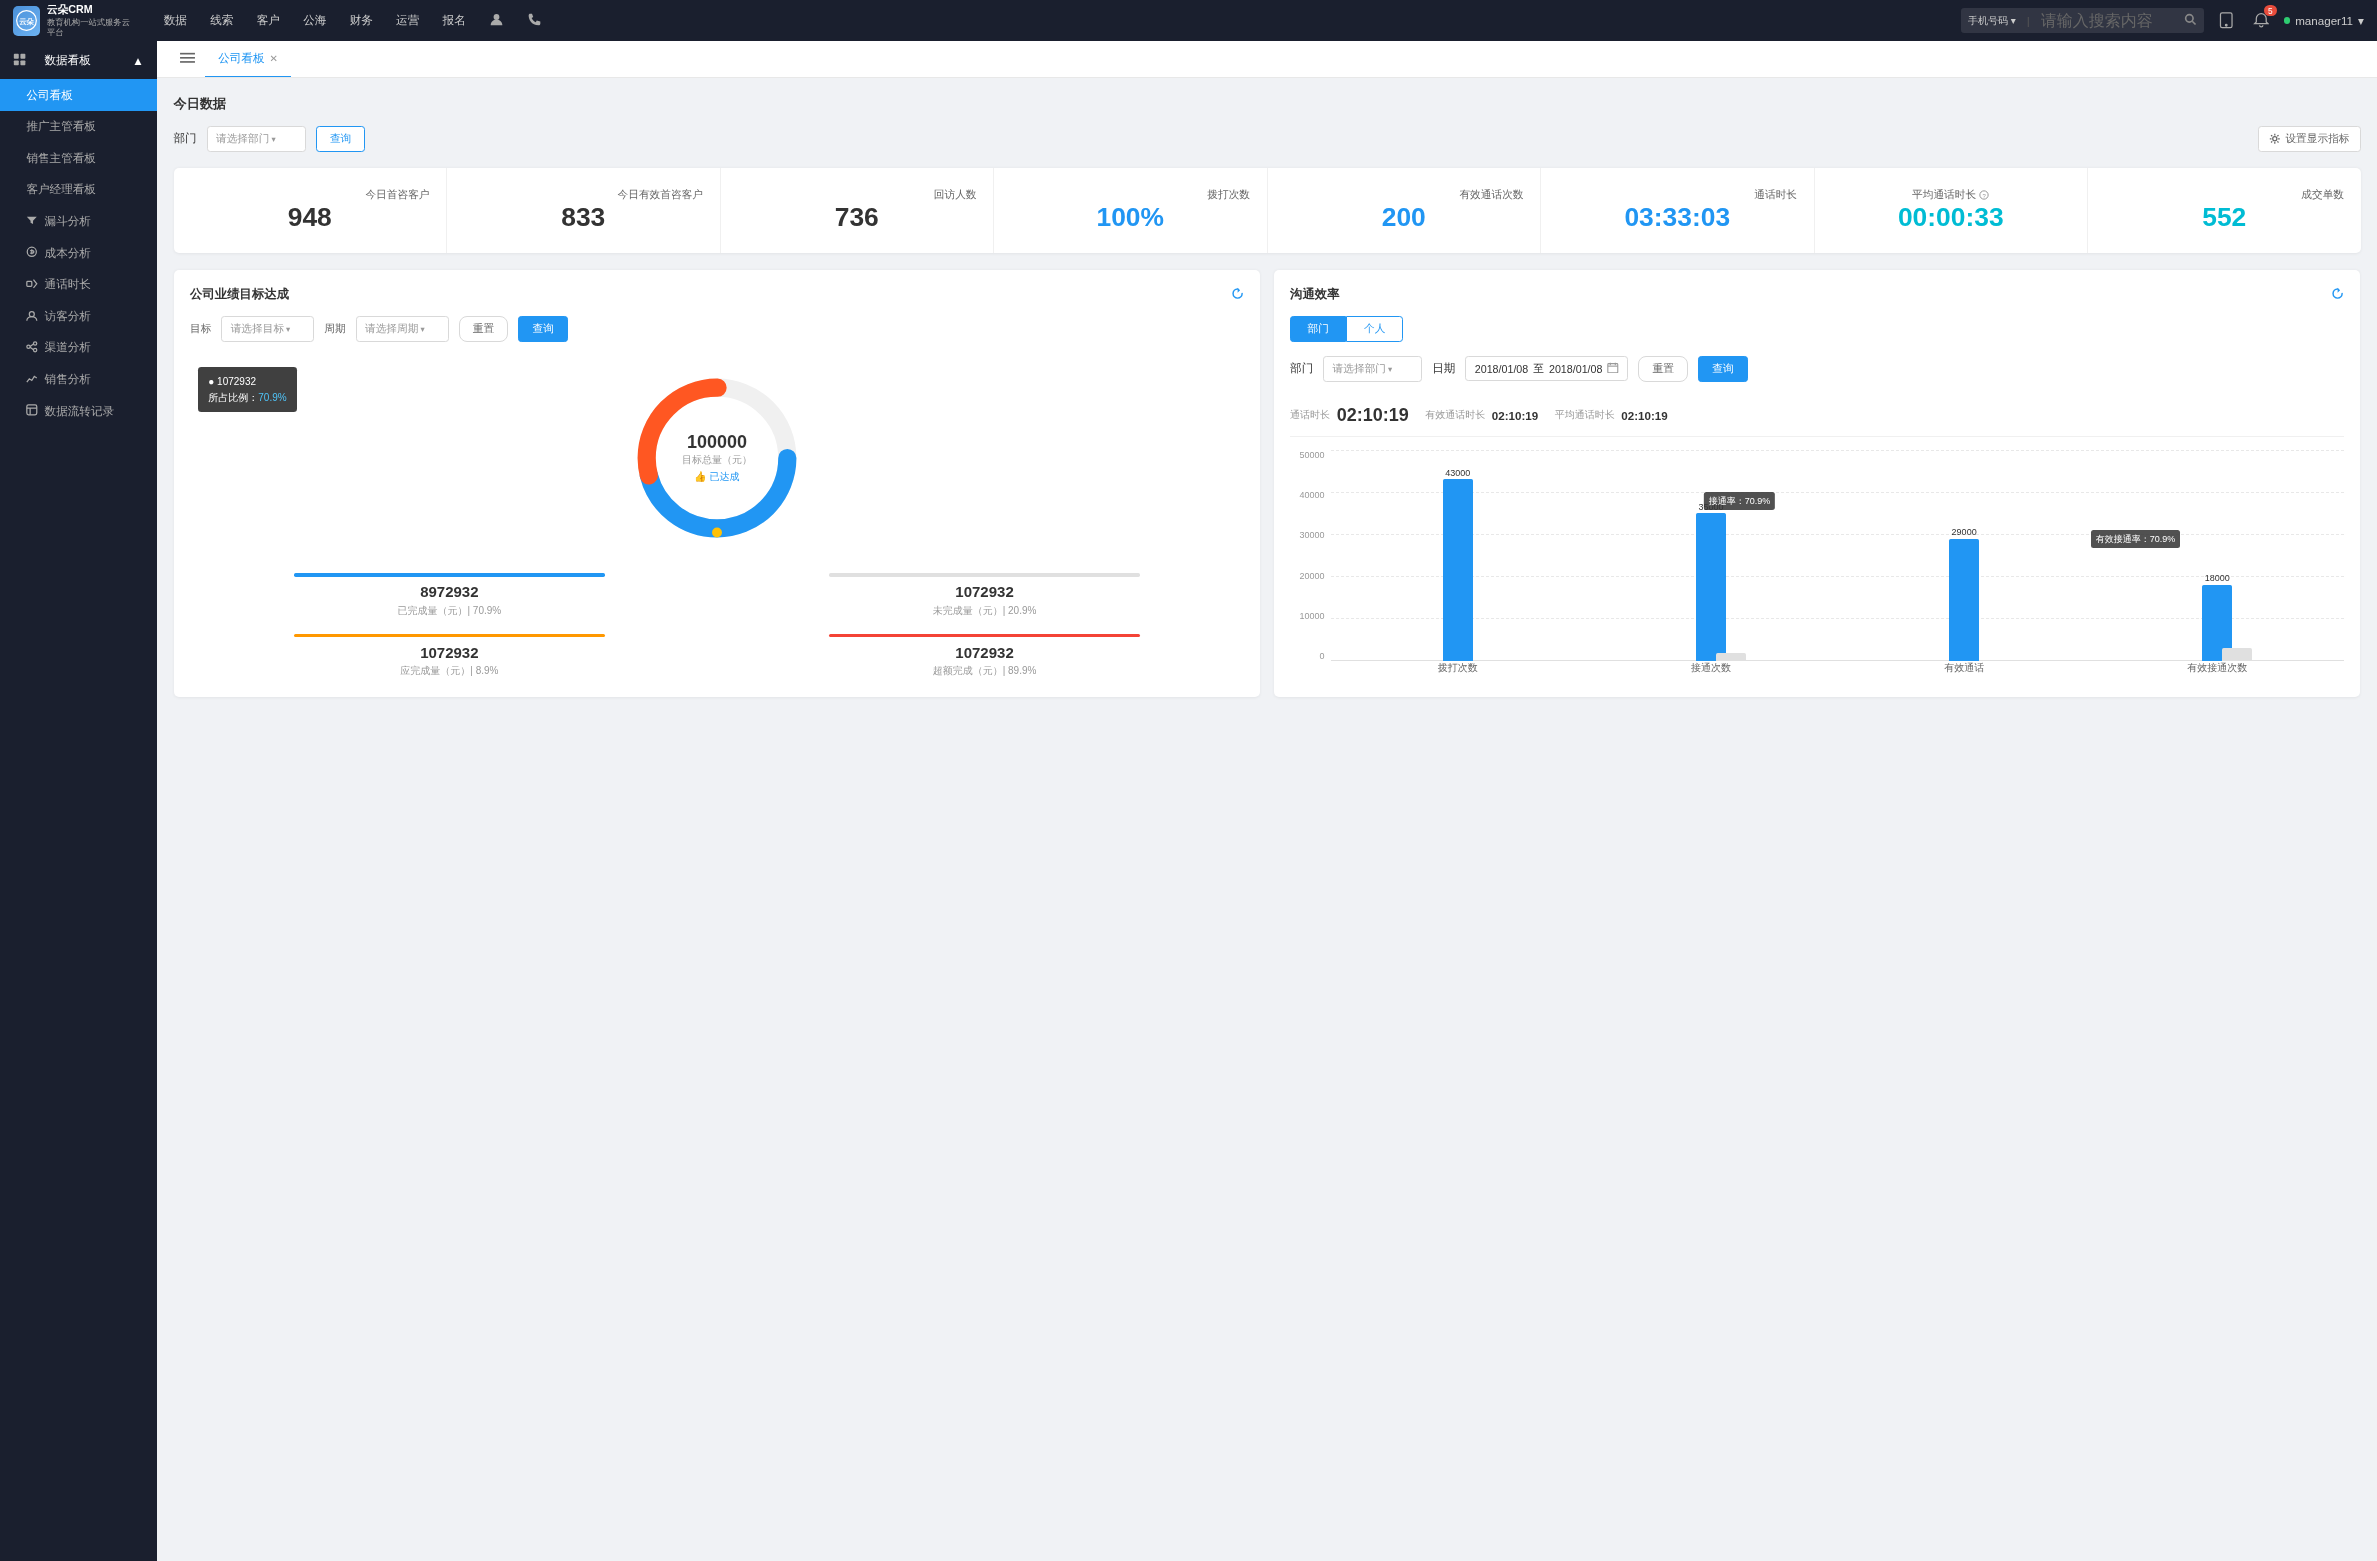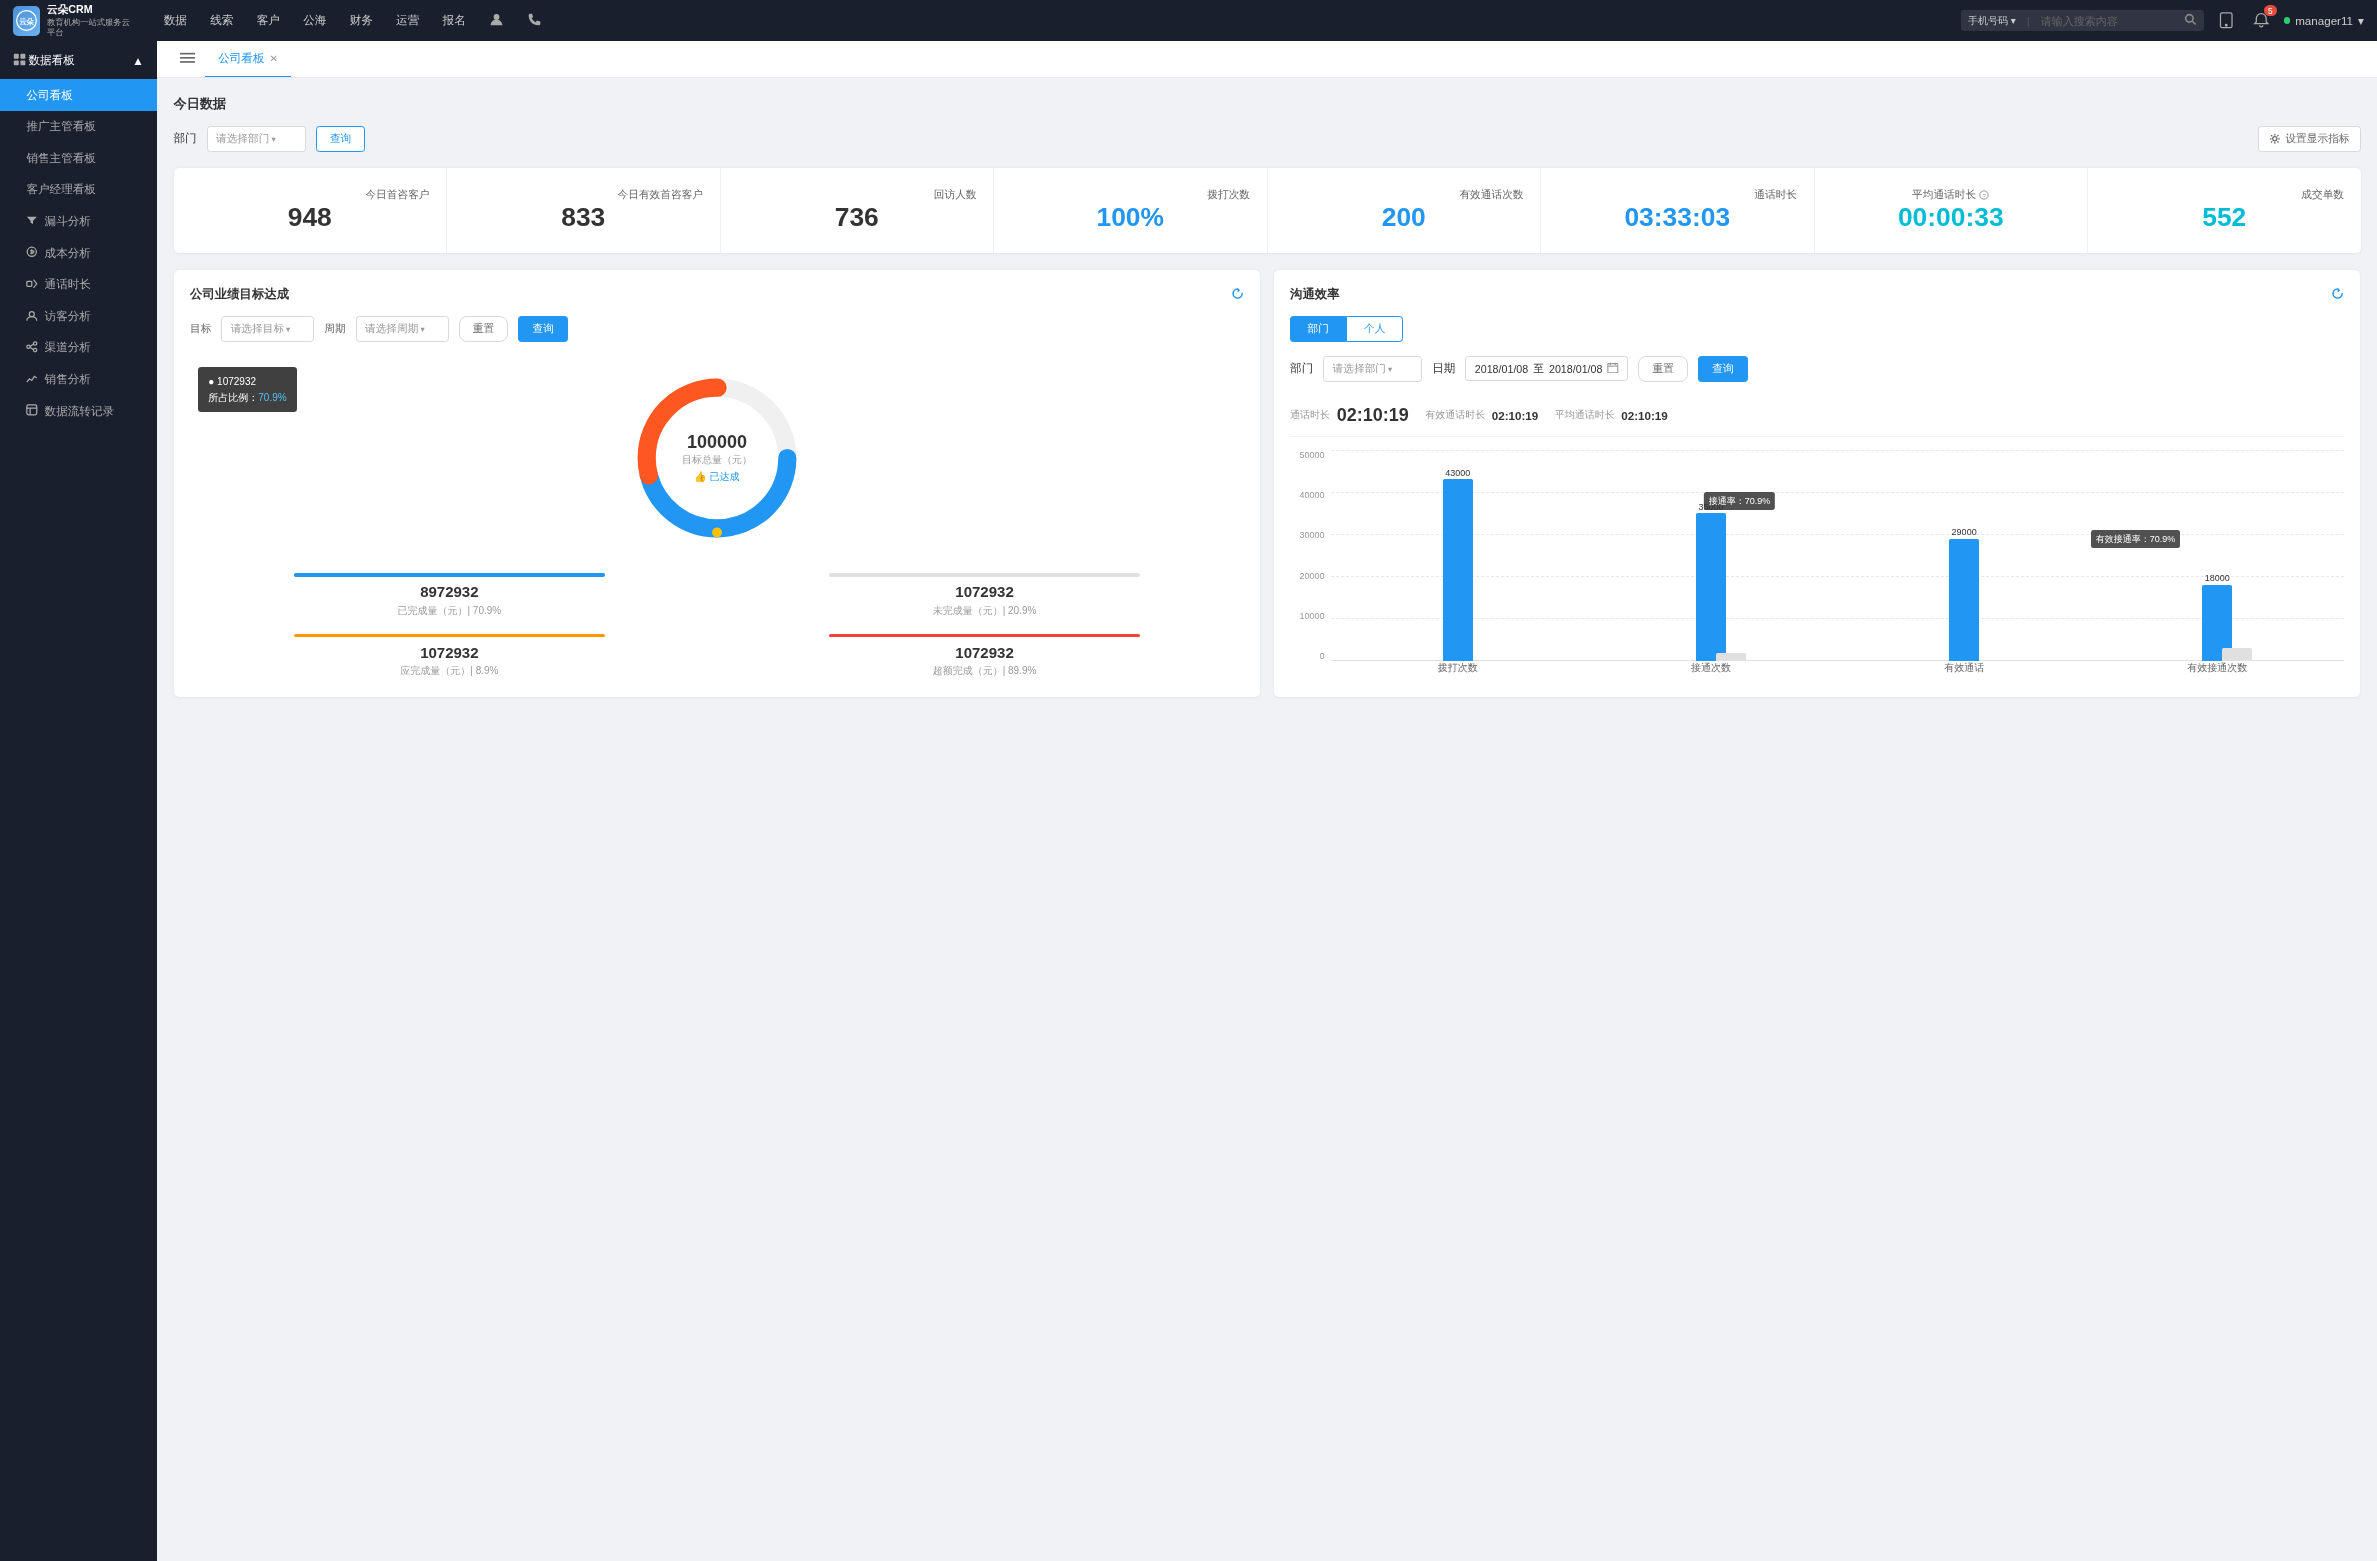--- a/index.html
+++ b/index.html
@@ -52,21 +52,21 @@
       padding: 3.3px 6.6px;
       gap: 11px;
     }
     .search-select {
       color: #ccc; font-size: 10px; cursor: pointer;
       background: none; border: none; outline: none;
     }
     .search-divider { color: #555; }
     .search-input {
       background: none; border: none; outline: none;
-      color: #ccc; font-size: 11px; width: 132px;
+      color: #ccc; font-size: 16px; width: 132px;
     }
     .search-input::placeholder { color: #666; }
     .search-icon-btn { color: #888; cursor: pointer; }
     .nav-icon-btn {
       color: #aaa;
       cursor: pointer;
       position: relative;
       display: flex; align-items: center; justify-content: center;
       width: 25px; height: 25px;
     }
@@ -445,21 +445,21 @@
       <span>manager11</span>
       <span>▾</span>
     </div>
   </div>
 </nav>
 
 <div class="app-body">
 
   <aside class="sidebar">
     <div class="sidebar-section-header">
-      <div style="display:flex;align-items:center;gap:2px;">
+      <div style="display:flex;align-items:center;gap:18px;">
         <span>
           <svg width="13.2" height="13.2" viewBox="0 0 16 16" fill="#aaa">
             <rect x="1" y="1" width="6" height="6" rx="1"></rect>
             <rect x="9" y="1" width="6" height="6" rx="1"></rect>
             <rect x="1" y="9" width="6" height="6" rx="1"></rect>
             <rect x="9" y="9" width="6" height="6" rx="1"></rect>
           </svg>
         </span>
         <span>数据看板</span>
       </div>

